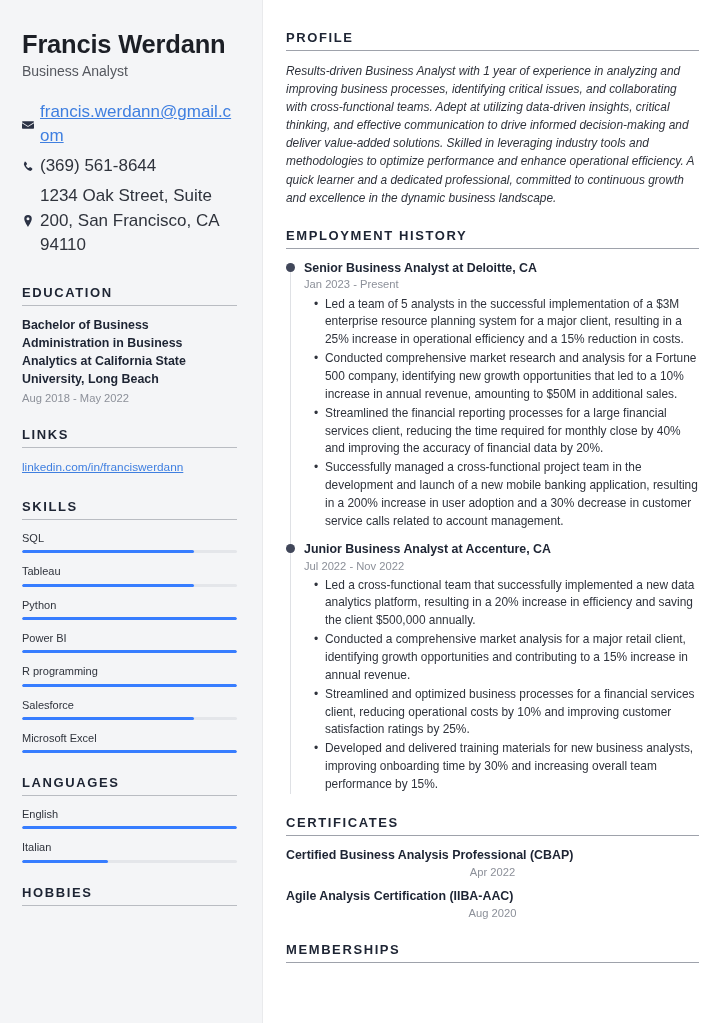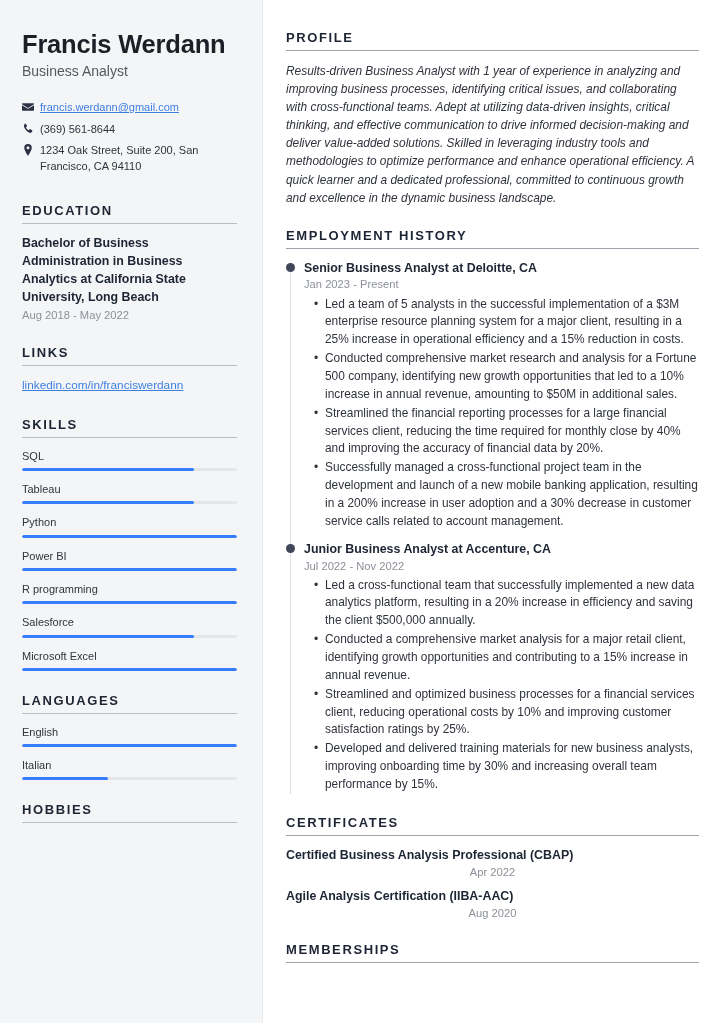--- a/index.html
+++ b/index.html
@@ -44,23 +44,23 @@
     font-weight: normal;
     line-height: 1.2;
     margin: 0 0 20px 0;
   }
 
   .contact-list {
     margin: 0 0 28px 0;
   }
   .contact-row {
     display: flex;
-    align-items: flex-start;
+    align-items: center;
     margin-bottom: 6px;
-    font-size: 11px;
+    font-size: 17px;
     color: #2f333c;
     line-height: 1.42;
   }
   .contact-ico {
     width: 18px;
     min-width: 18px;
     padding-top: 1px;
     display: flex;
     align-items: flex-start;
     justify-content: flex-start;

